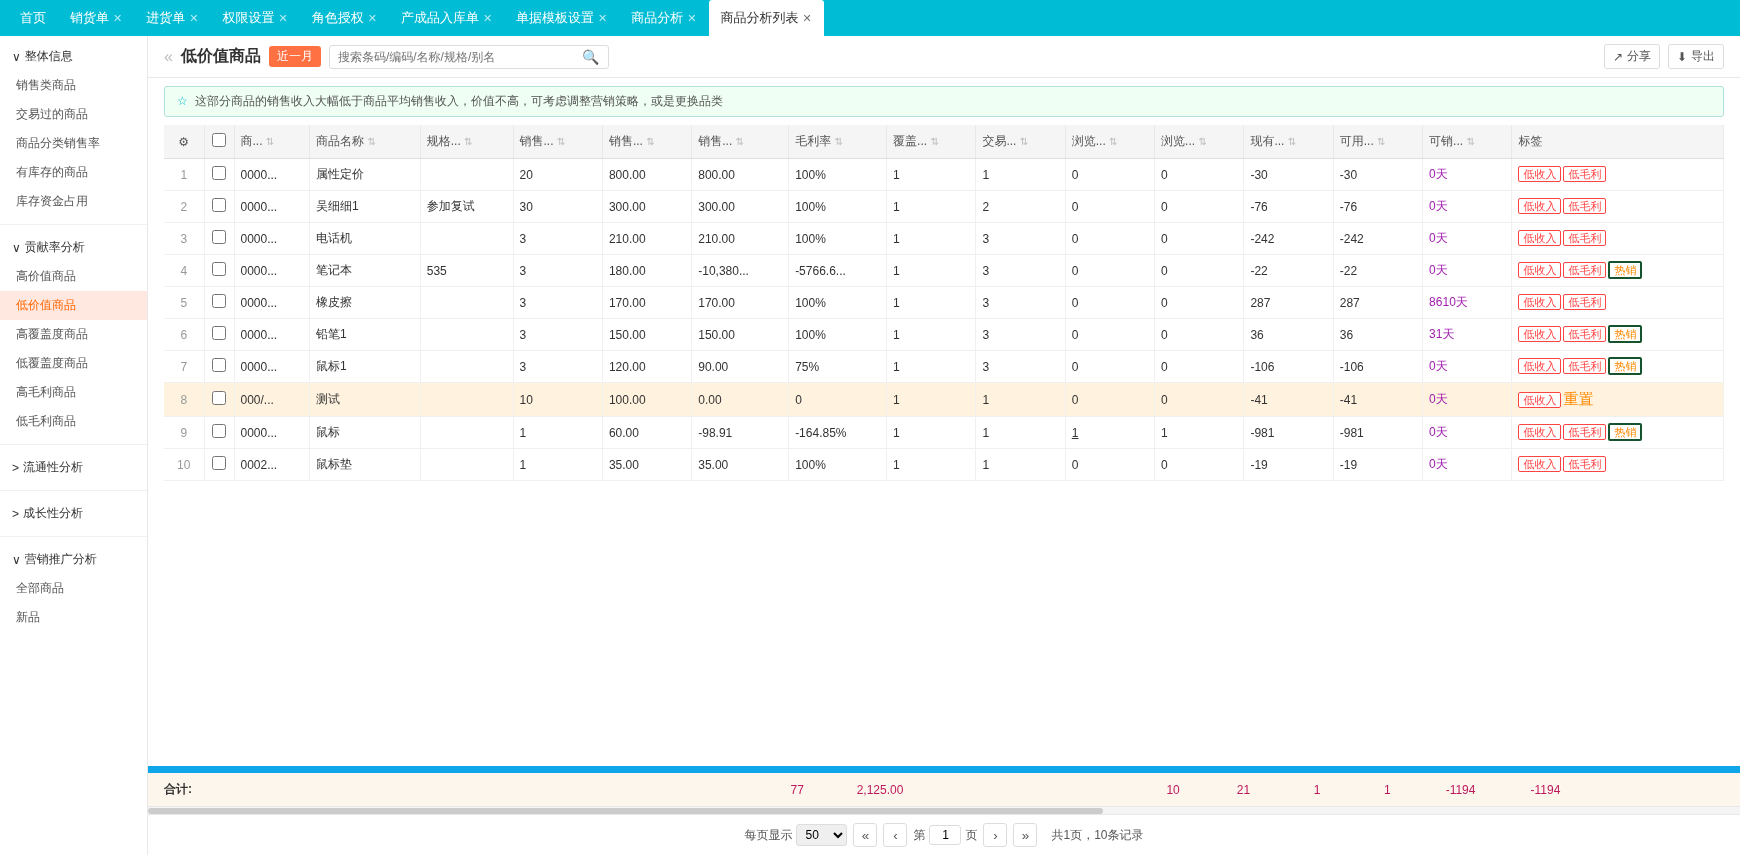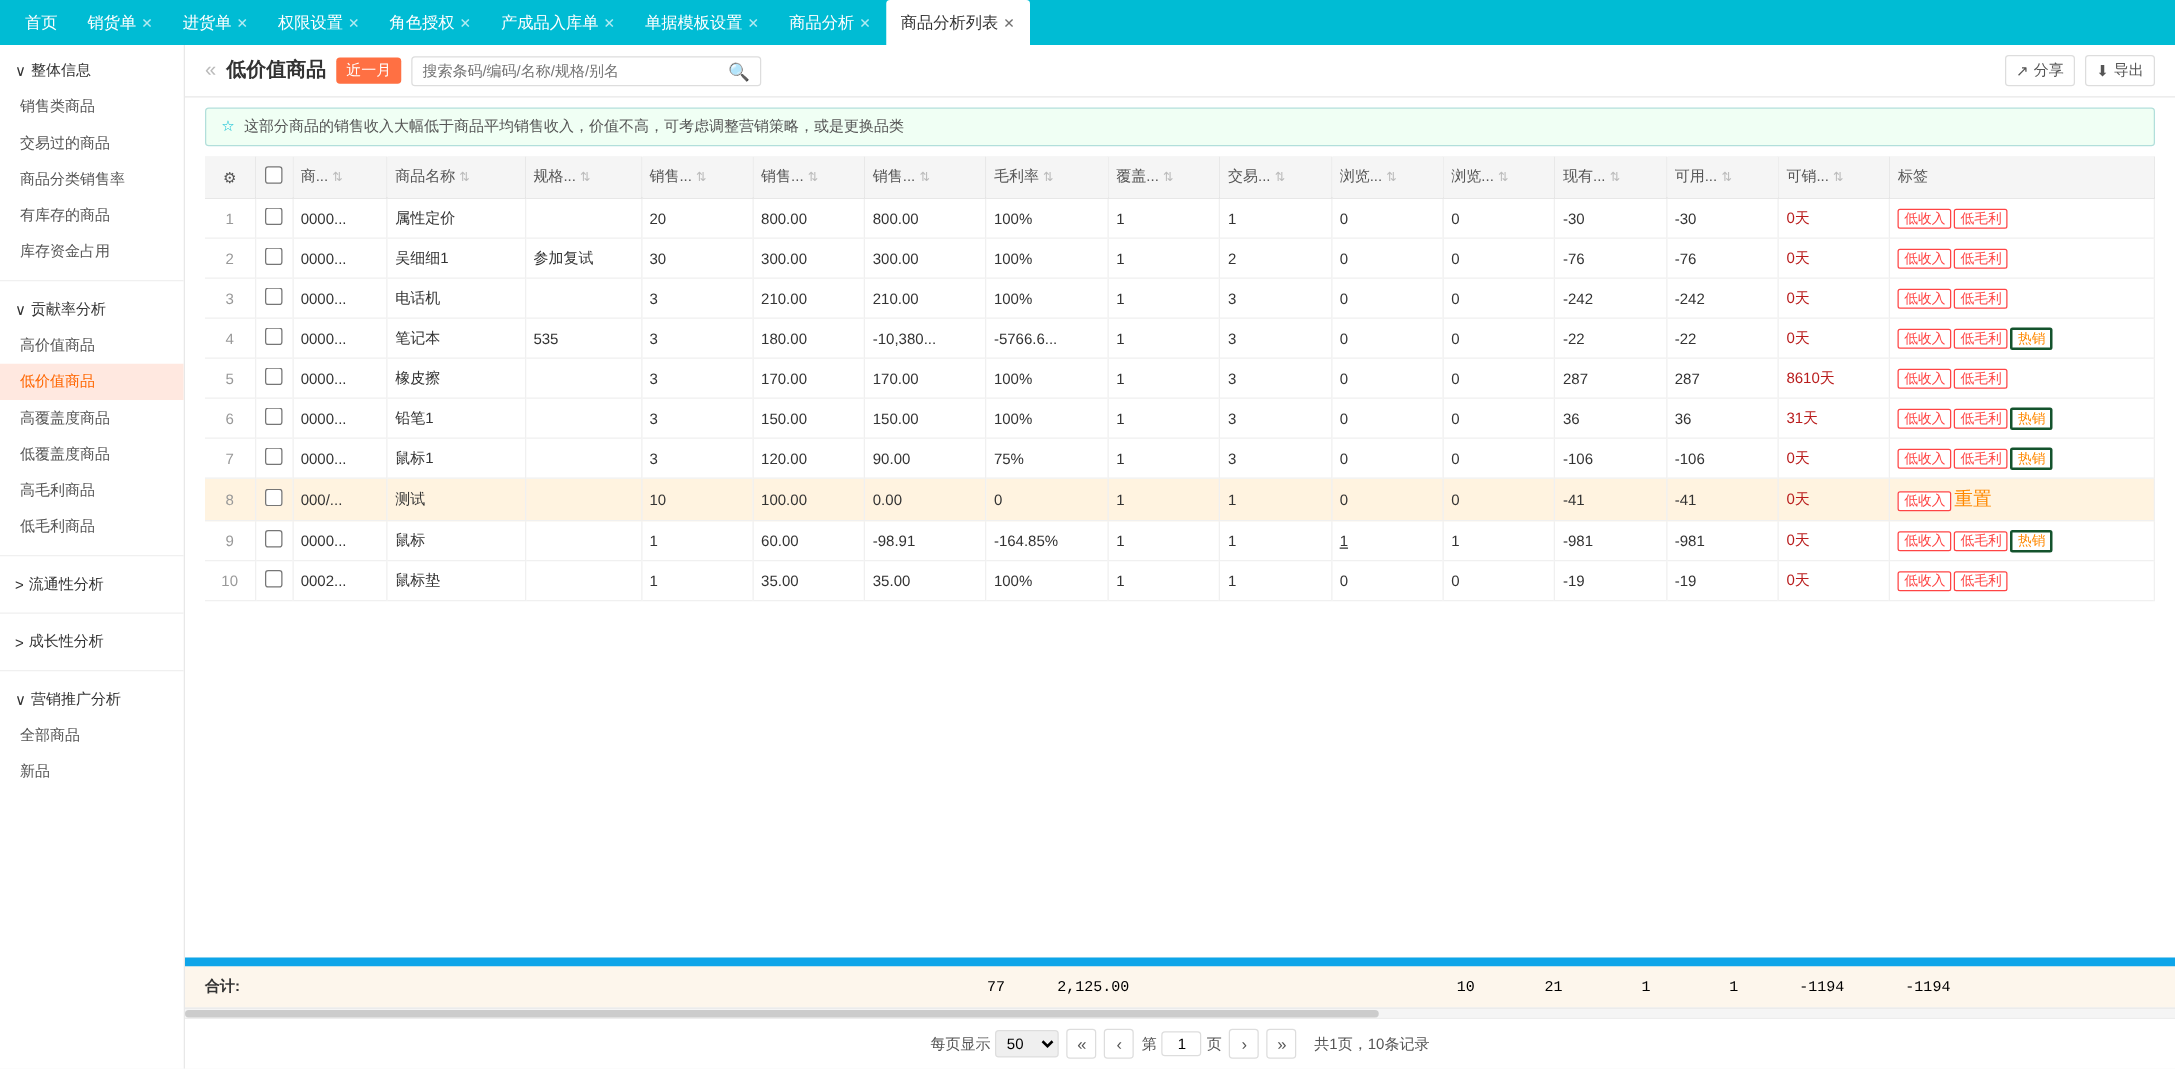--- a/index.html
+++ b/index.html
@@ -48,29 +48,29 @@
     tbody tr { border-bottom: 1px solid #f0f0f0; }
     tbody tr.highlighted { background: #fff3e0; }
     tbody td { padding: 7px 6px; border-right: 1px solid #f0f0f0; color: #333; white-space: nowrap; }
     .col-num { color: #999; text-align: center; width: 40px; }
     .col-check { text-align: center; width: 30px; }
     .checkbox { width: 14px; height: 14px; cursor: pointer; }
     .tag-orange { color: #ff8800; font-size: 15px; margin-right: 2px; }
     .tag-low-income { background: #fff; color: #ff4444; border: 1px solid #ff4444; border-radius: 2px; padding: 1px 4px; font-size: 11px; margin-right: 2px; }
     .tag-low-margin { background: #fff; color: #ff4444; border: 1px solid #ff4444; border-radius: 2px; padding: 1px 4px; font-size: 11px; margin-right: 2px; }
     .tag-hot { background: #fff; color: #ff8800; border: 2px solid #14532d; border-radius: 2px; padding: 1px 4px; font-size: 11px; margin-right: 2px; }
-    .days-red { color: #b91c1c; }
+    .days-red { color: #a21caf; }
     .link-underline { text-decoration: underline; color: #333; cursor: pointer; }
     .settings-th { width: 36px; text-align: center; }
 
     
     .table-footer { border-top: 7px solid #0ea5e9; background: #fdf6ec; padding: 8px 16px; display: flex; align-items: center; flex-shrink: 0; gap: 44px; }
     .total-label { color: #333; font-weight: bold; margin-right: 16px; }
     .total-cols { display: flex; gap: 0; flex: 1; }
-    .total-cell { padding: 0 6px; color: #000000; font-size: 12px; text-align: right; font-family: Liberation Mono, monospace; }
+    .total-cell { padding: 0 6px; color: #be185d; font-size: 12px; text-align: right; }
 
     
     .pagination { display: flex; align-items: center; justify-content: center; padding: 8px 16px; border-top: 1px solid #e8e8e8; gap: 6px; flex-shrink: 0; }
     .pagination .per-page { display: flex; align-items: center; gap: 4px; color: #555; }
     .pagination select { border: 1px solid #ddd; border-radius: 3px; padding: 2px 4px; font-size: 12px; }
     .pagination .page-btn { width: 24px; height: 24px; display: flex; align-items: center; justify-content: center; border: 1px solid #ddd; border-radius: 3px; cursor: pointer; color: #555; background: #fff; }
     .pagination .page-info { display: flex; align-items: center; gap: 4px; color: #555; }
     .pagination .page-num { border: 1px solid #ddd; border-radius: 3px; width: 32px; text-align: center; padding: 2px; font-size: 12px; }
     .pagination .total-info { color: #555; margin-left: 8px; }
 

